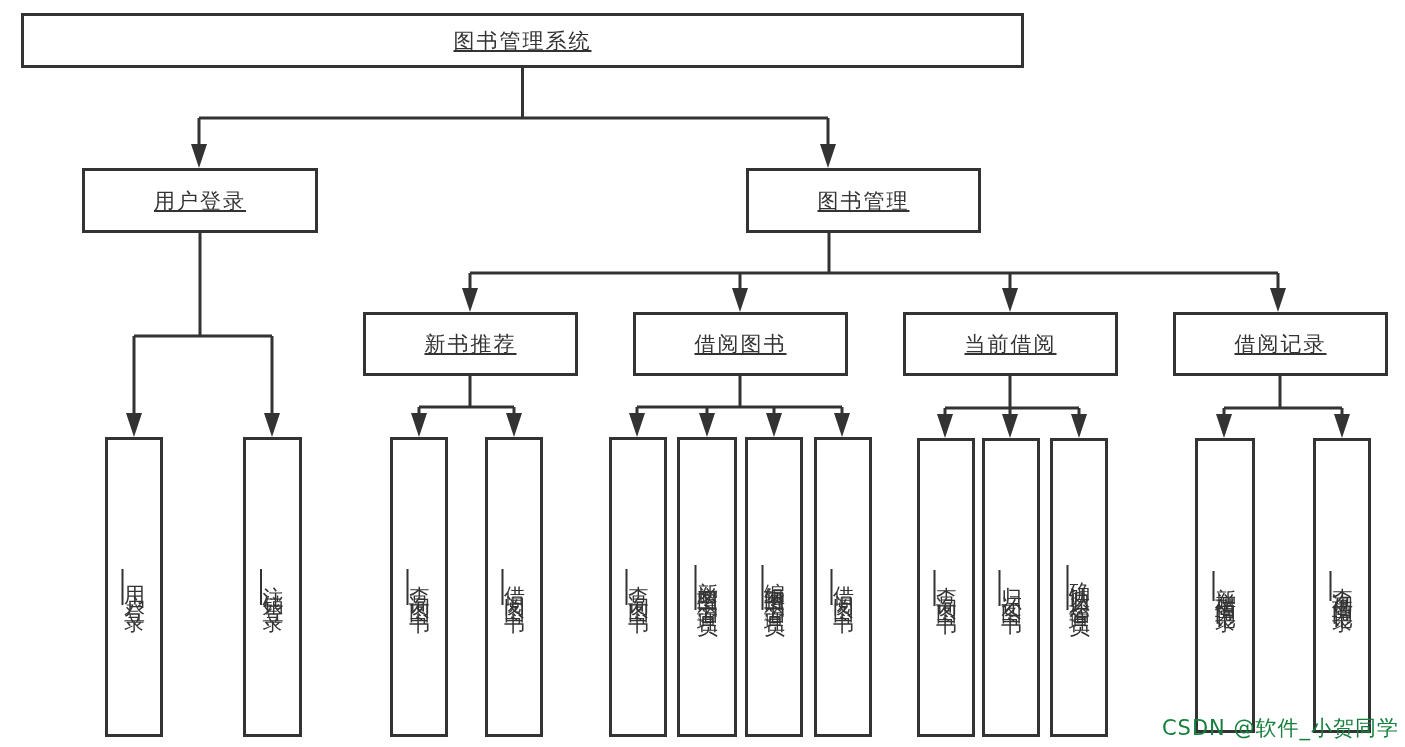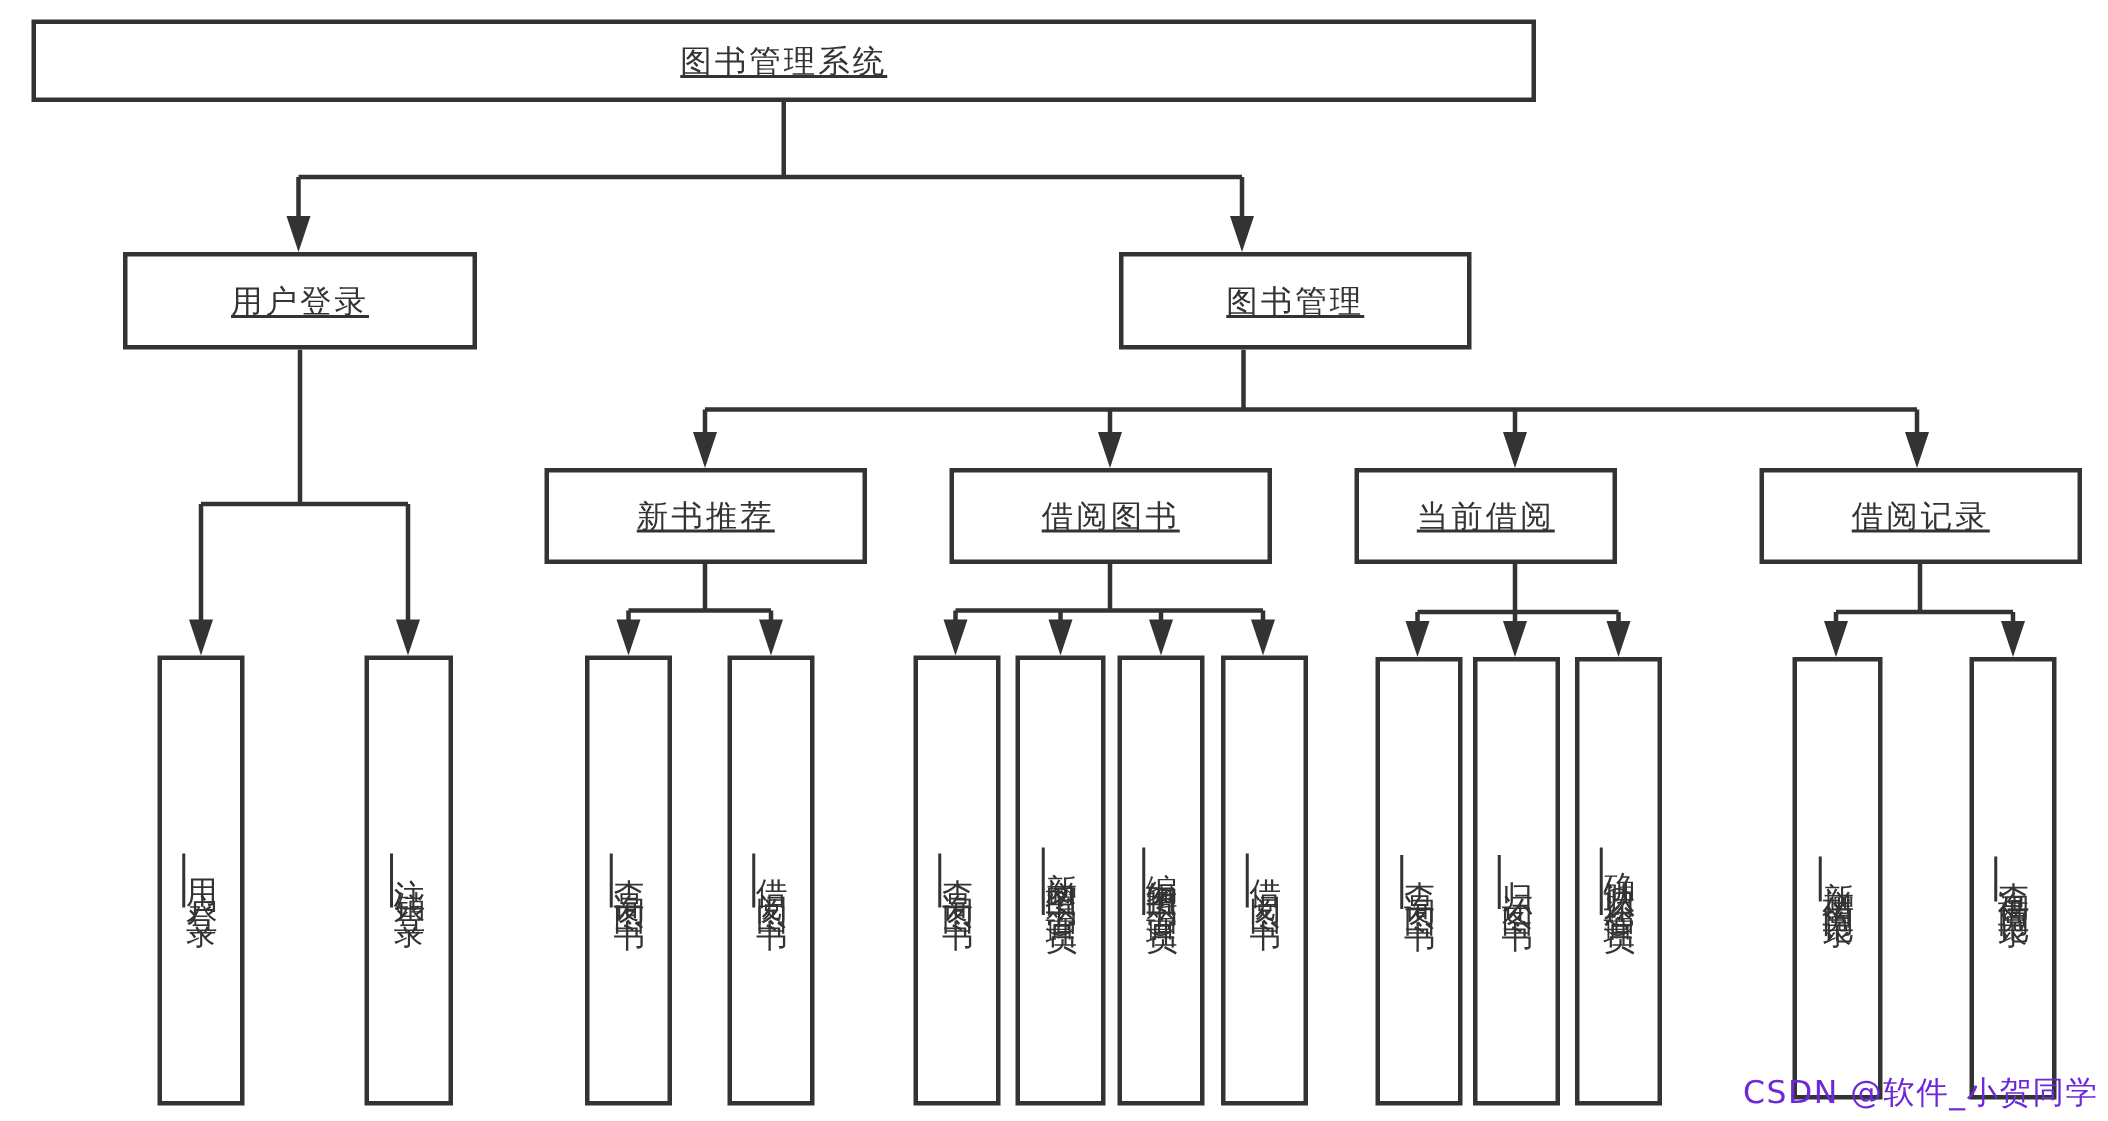--- a/index.html
+++ b/index.html
@@ -36,21 +36,21 @@
     line-height: 1;
     white-space: nowrap;
   }
   .box.v.long span { letter-spacing: 5px; }
   .watermark {
     position: absolute;
     right: 6px;
     bottom: 5px;
     font-size: 21px;
     letter-spacing: 1px;
-    color: #6d28d9;
+    color: #15803d;
     white-space: nowrap;
   }
 </style>
 </head>
 <body>
 
 <div class="canvas">
 
   <svg class="wires" viewBox="0 0 1405 747" xmlns="http://www.w3.org/2000/svg">
     <g stroke="#333333" stroke-width="3" fill="none">
@@ -102,21 +102,21 @@
   <div class="box h" style="left:712px; top:168px; width:235px; height:65px;margin-left:34px;">
     <span>图书管理</span>
   </div>
 
   <div class="box h" style="left:363px; top:312px; width:215px; height:64px;">
     <span>新书推荐</span>
   </div>
   <div class="box h" style="left:633px; top:312px; width:215px; height:64px;">
     <span>借阅图书</span>
   </div>
-  <div class="box h" style="left:903px; top:312px; width:175px; height:64px;">
+  <div class="box h" style="left:903px; top:312px; width:215px; height:64px;">
     <span>当前借阅</span>
   </div>
   <div class="box h" style="left:1173px; top:312px; width:215px; height:64px;">
     <span>借阅记录</span>
   </div>
 
   <div class="box v" style="left:105px; top:437px; width:58px; height:300px;">
     <span>用户登录</span>
   </div>
   <div class="box v" style="left:243px; top:437px; width:59px; height:300px;">

